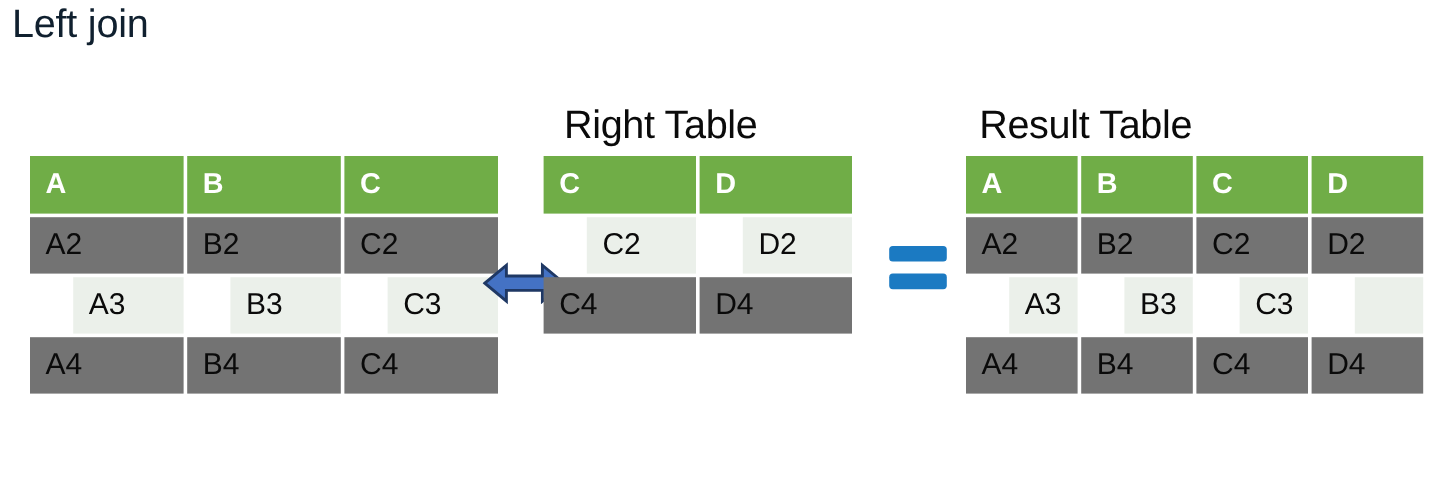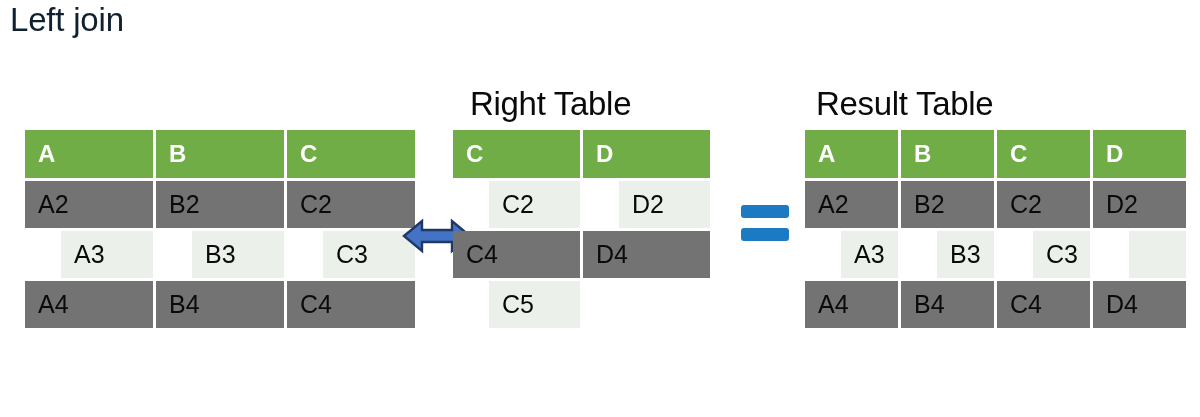--- a/index.html
+++ b/index.html
@@ -121,21 +121,20 @@
 
 <div class="table-block" id="right-table" style="left:453px; top:130px;">
   <div class="table-caption" style="left:17px;">Right Table</div>
   <div class="grid" id="right-grid" style="grid-template-columns: 127px 127px;">
       <div class="cell head">C</div>
       <div class="cell head">D</div>
       <div class="cell band-b">C2</div>
       <div class="cell band-b">D2</div>
       <div class="cell band-a">C4</div>
       <div class="cell band-a">D4</div>
-      <div class="cell band-b">C5</div>
     </div>
 </div>
 
 <div id="equals-sign">
   <div class="eq-bar"></div>
   <div class="eq-bar"></div>
 </div>
 
 <div class="table-block" id="result-table" style="left:805px; top:130px;">
   <div class="table-caption" style="left:11px;">Result Table</div>

